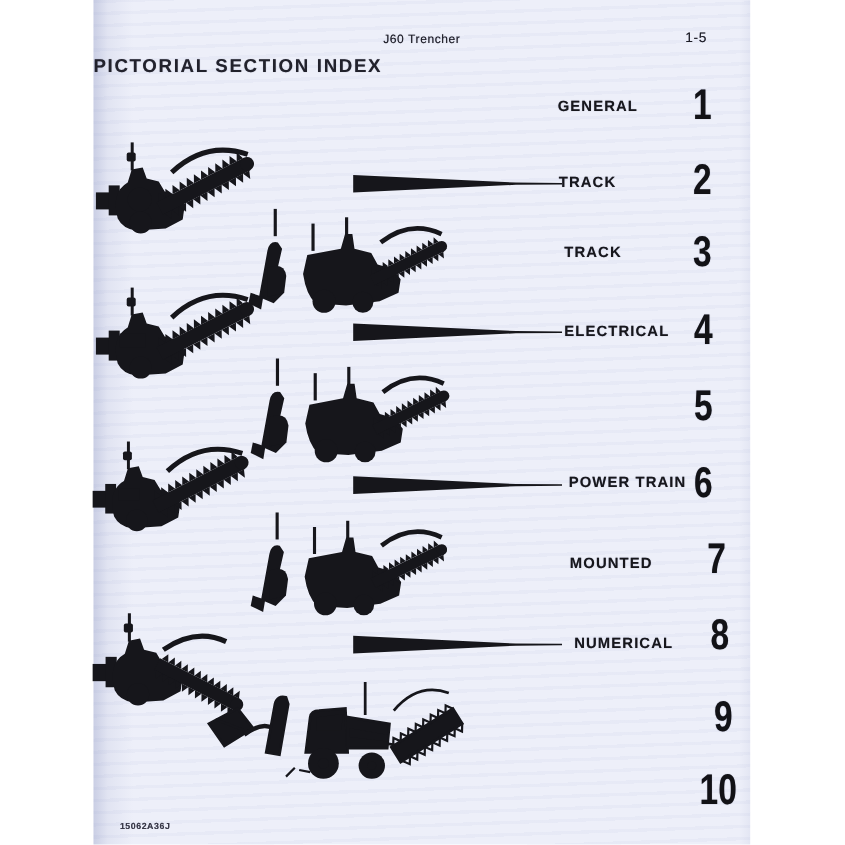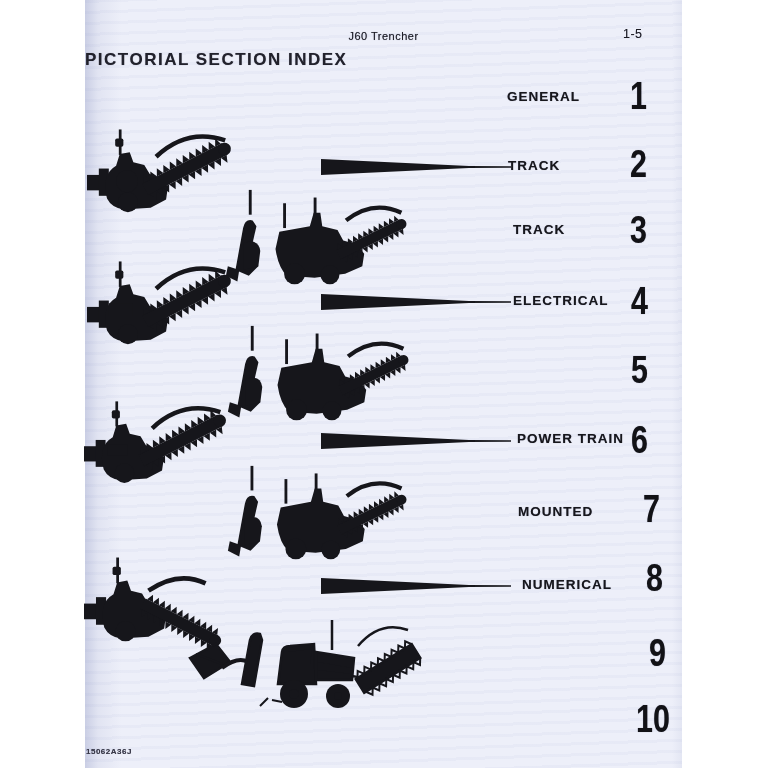--- a/index.html
+++ b/index.html
@@ -40,21 +40,21 @@
     position:absolute;font-size:39px;font-weight:bold;line-height:40px;color:#121216;
     transform:scaleX(.78);transform-origin:left top;
     text-shadow:0 0 .9px rgba(30,30,60,.5);white-space:nowrap;
   }
   .mach{position:absolute;}
   .mach *{fill:#16161b;}
   .mach .nofill{fill:none;}
   .wedge{position:absolute;}
   .footer-code{
     position:absolute;left:1px;top:747px;font-size:8px;font-weight:bold;
-    letter-spacing:.5px;color:#3a3a48;text-shadow:0 0 .5px rgba(30,30,60,.6);
+    letter-spacing:.5px;color:#3a3a48;text-shadow:0 0 .5px rgba(30,30,60,.6);padding-left:23px;
   }
 </style>
 </head>
 <body>
 
 <div class="canvas">
 
   <svg width="0" height="0" style="position:absolute" aria-hidden="true">
     <defs>
       <g id="boomband">

